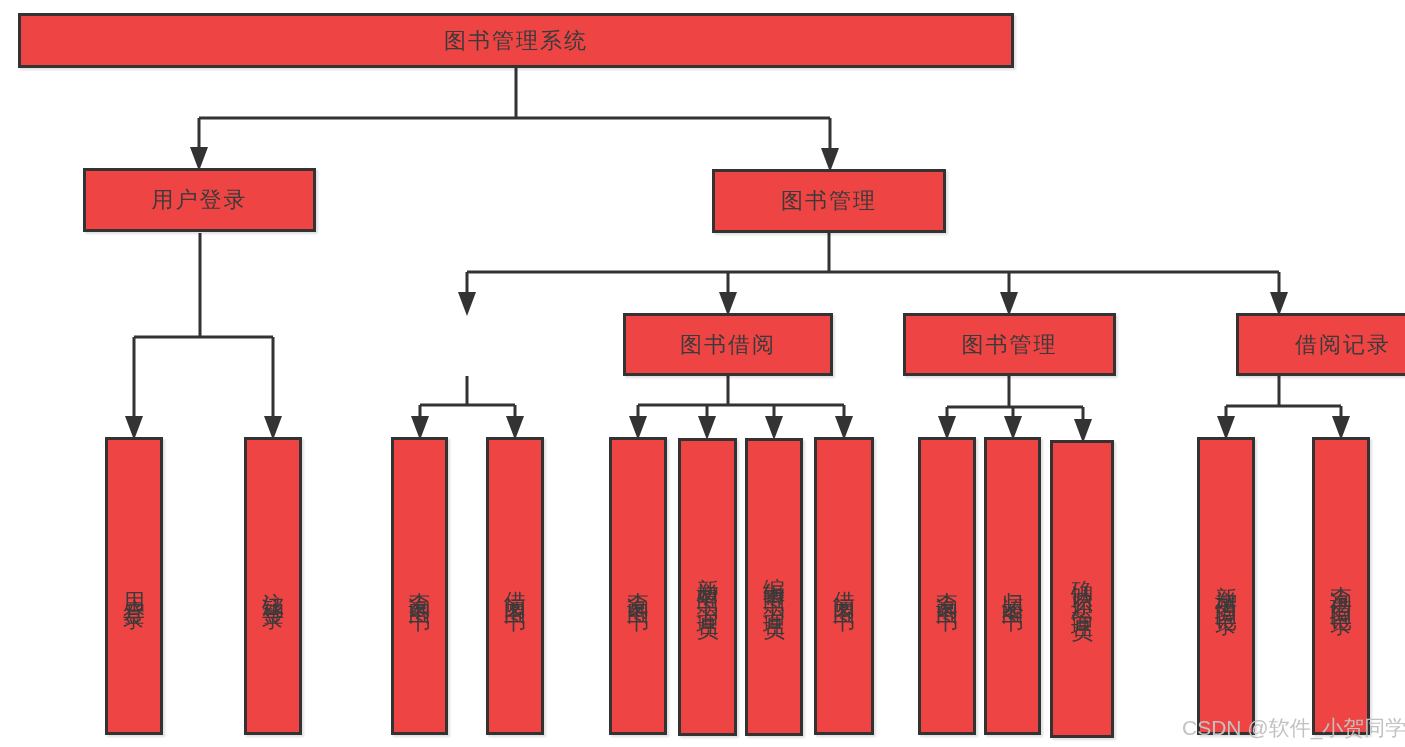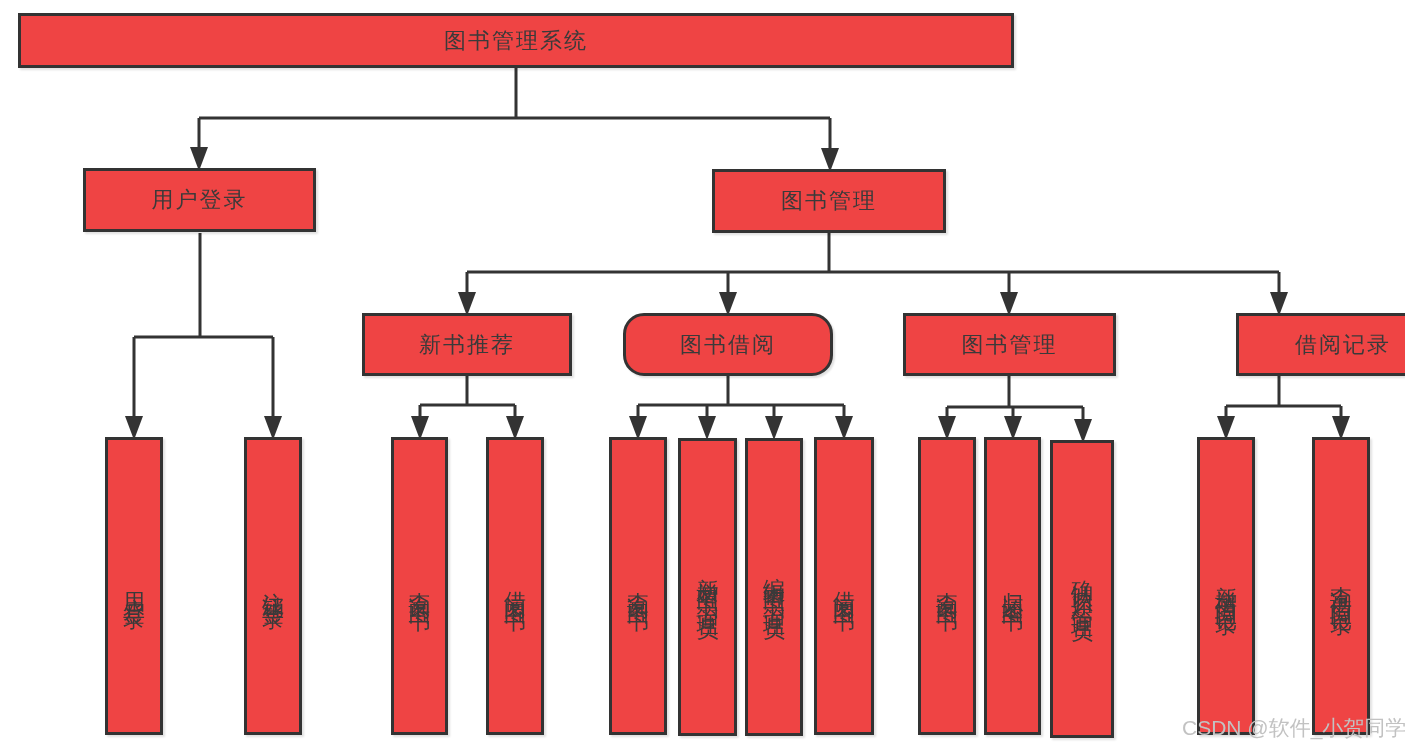--- a/index.html
+++ b/index.html
@@ -85,24 +85,21 @@
     <span>图书管理系统</span>
   </div>
 
   <div class="box h" style="left:83px; top:168px; width:233px; height:64px;">
     <span>用户登录</span>
   </div>
   <div class="box h" style="left:712px; top:169px; width:234px; height:64px;">
     <span>图书管理</span>
   </div>
 
-  <div class="box h" style="left:362px; top:313px; width:210px; height:63px;">
-    <span>新书推荐</span>
-  </div>
-  <div class="box h" style="left:623px; top:313px; width:210px; height:63px;border-radius:21px;">
+  <div class="box h" style="left:623px; top:313px; width:210px; height:63px;">
     <span>图书借阅</span>
   </div>
   <div class="box h" style="left:903px; top:313px; width:213px; height:63px;">
     <span>图书管理</span>
   </div>
   <div class="box h" style="left:1236px; top:313px; width:214px; height:63px;">
     <span>借阅记录</span>
   </div>
 
   <div class="box v" style="left:105px; top:437px; width:58px; height:298px;">

